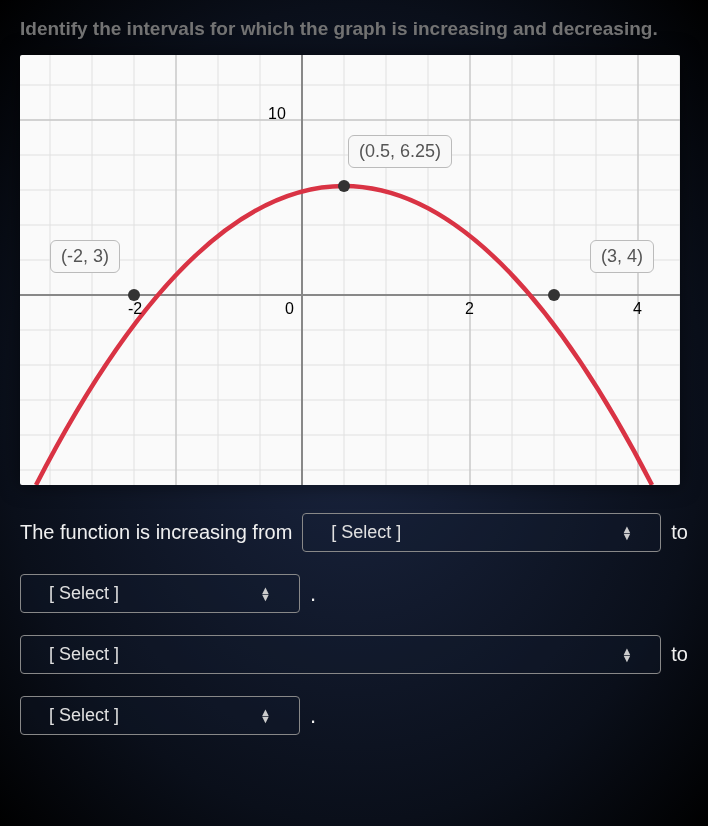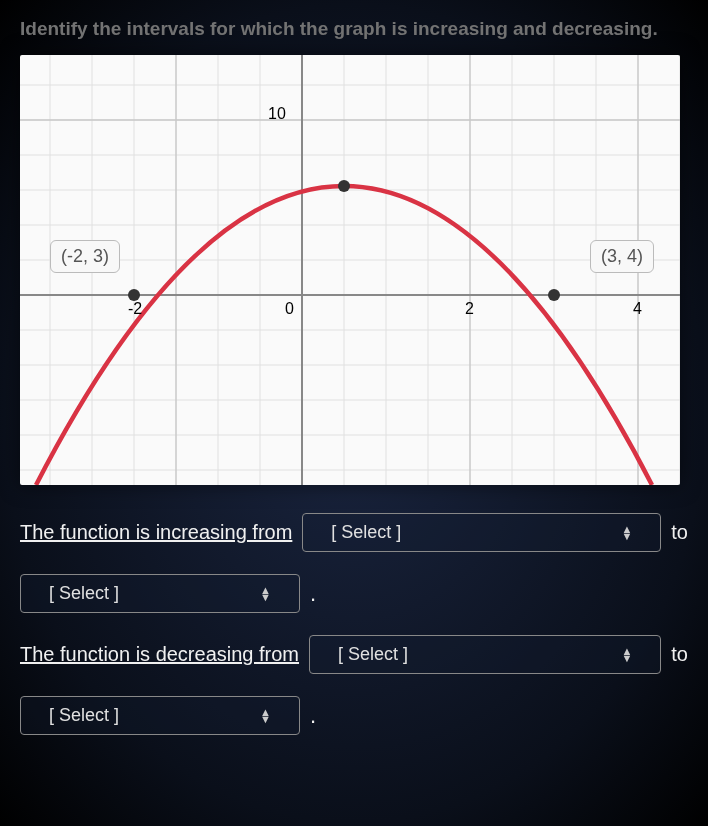--- a/index.html
+++ b/index.html
@@ -53,21 +53,20 @@
     }
     .answer-row {
       display: flex;
       align-items: center;
       flex-wrap: wrap;
       gap: 10px;
       margin-bottom: 22px;
     }
     .answer-text {
       white-space: nowrap;
-      text-decoration: underline;
     }
     .select-box {
       display: inline-flex;
       align-items: center;
       justify-content: space-between;
       border: 1px solid #888;
       border-radius: 4px;
       padding: 8px 28px;
       min-width: 280px;
       background: rgba(20,30,50,0.3);
@@ -143,20 +142,21 @@
              C 420,125 470,170 534,260
              C 580,325 620,390 660,450" style="display:none"></path>
 
     <path stroke="#d93344" stroke-width="4.5" fill="none" d="M 16,430 Q 324,-168 632,430"></path>
 
     <circle cx="114" cy="240" r="6" fill="#333"></circle>
     <circle cx="324" cy="131" r="6" fill="#333"></circle>
     <circle cx="534" cy="240" r="6" fill="#333"></circle>
   </svg>
 
+  <div class="point-label" style="left:328px; top:80px;">(0.5, 6.25)</div>
   <div class="point-label" style="left:30px; top:185px;">(-2, 3)</div>
   <div class="point-label" style="left:570px; top:185px;">(3, 4)</div>
 
   <div class="axis-label" style="left:248px; top:50px;">10</div>
   <div class="axis-label" style="left:108px; top:245px;">-2</div>
   <div class="axis-label" style="left:265px; top:245px;">0</div>
   <div class="axis-label" style="left:445px; top:245px;">2</div>
   <div class="axis-label" style="left:613px; top:245px;">4</div>
 </div>
 
@@ -173,21 +173,20 @@
 
   <div class="answer-row">
     <div class="select-box narrow">
       <span>[ Select ]</span>
       <span class="select-caret">▲<br>▼</span>
     </div>
     <span class="period">.</span>
   </div>
 
   <div class="answer-row" style="margin-top:10px;">
-    <span class="answer-text">The function is decreasing from</span>
     <div class="select-box" style="flex:1;">
       <span>[ Select ]</span>
       <span class="select-caret">▲<br>▼</span>
     </div>
     <span class="to-text">to</span>
   </div>
 
   <div class="answer-row">
     <div class="select-box narrow">
       <span>[ Select ]</span>

